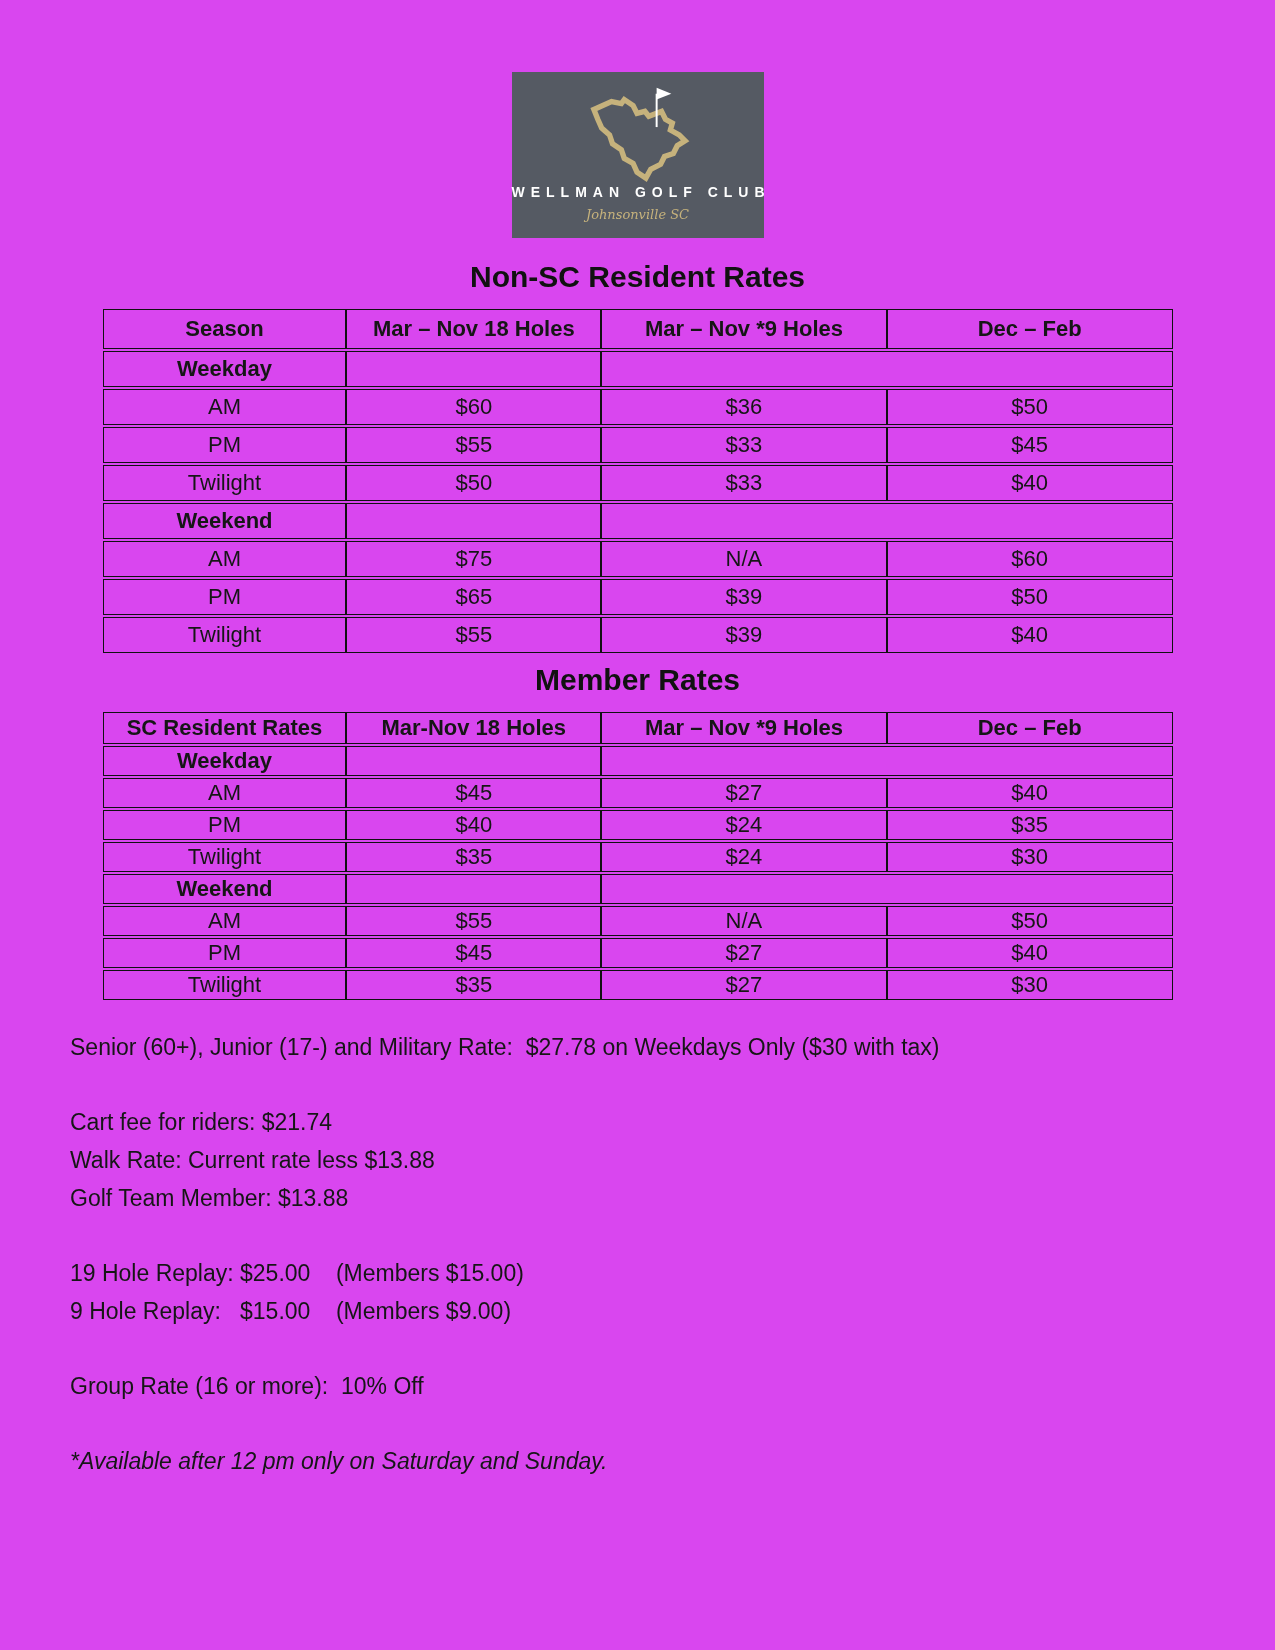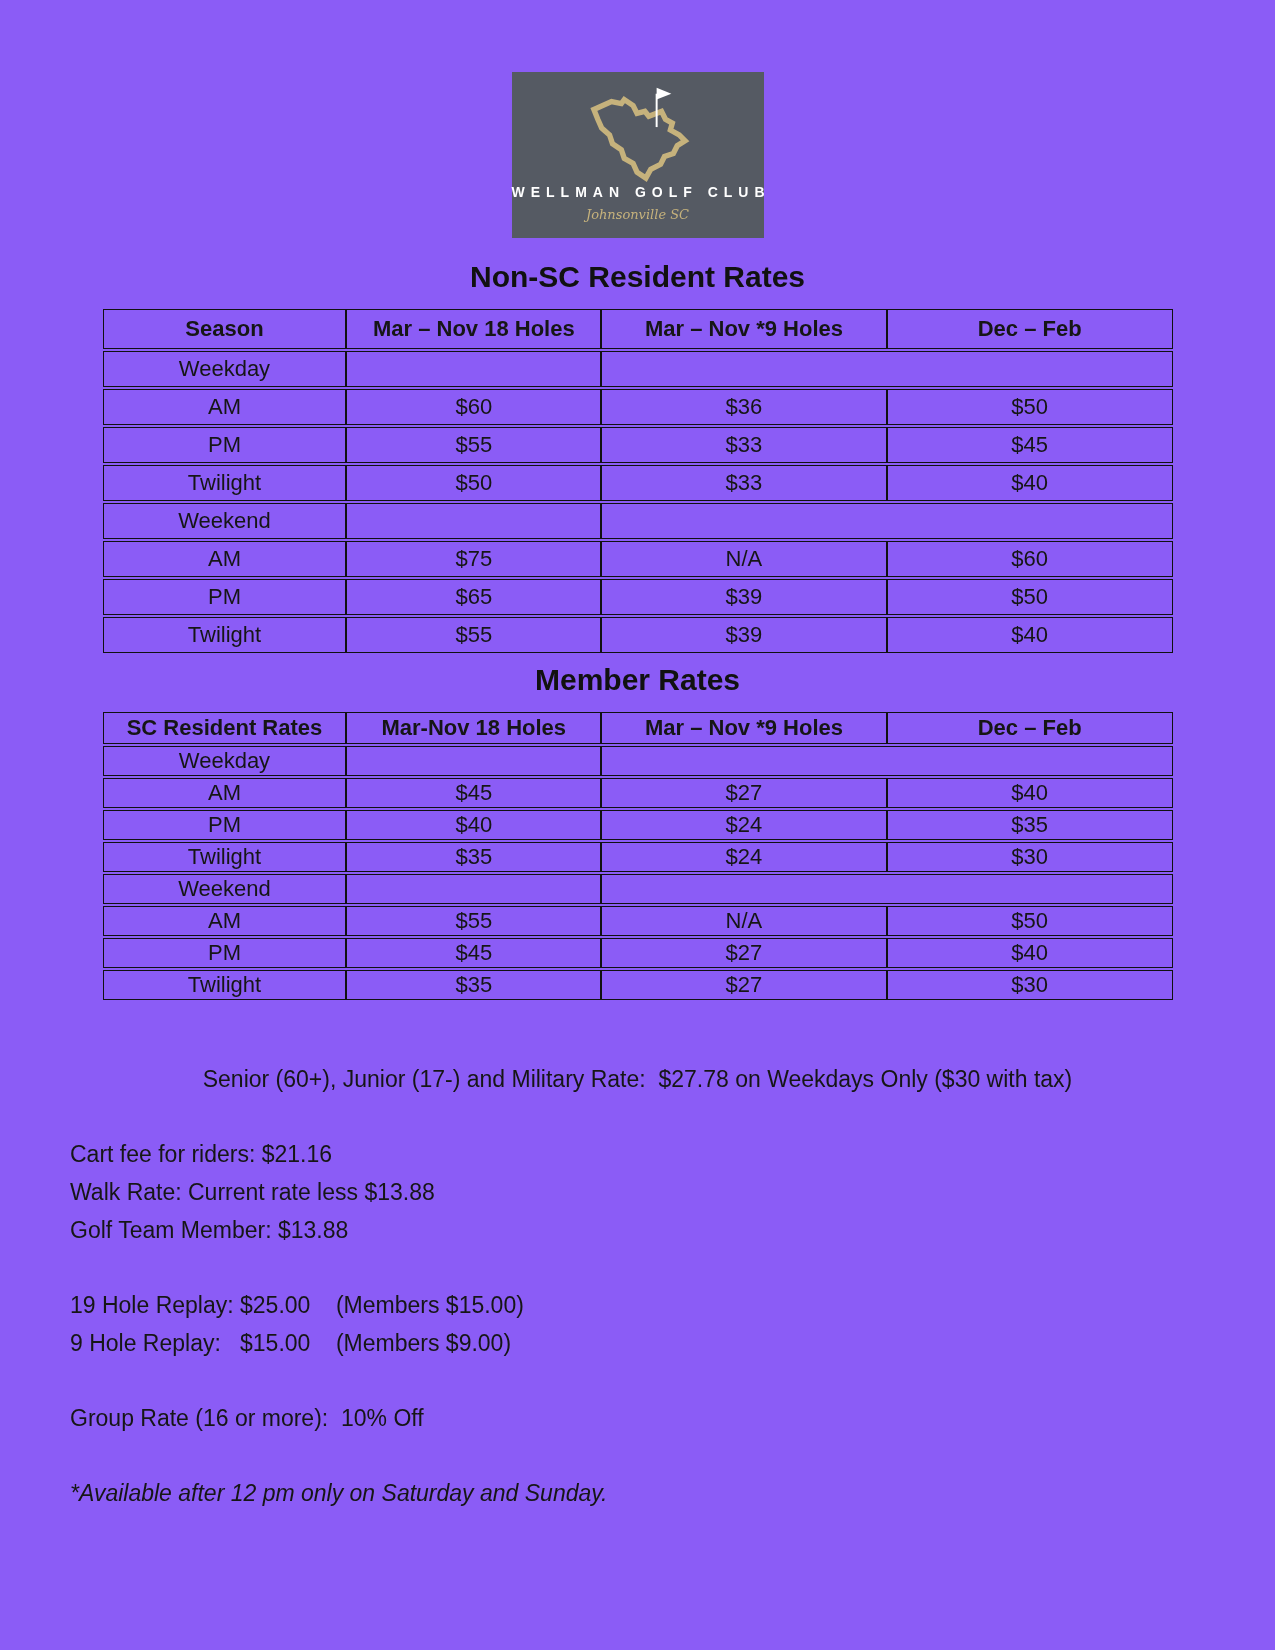--- a/index.html
+++ b/index.html
@@ -1,18 +1,18 @@
 <!DOCTYPE html>
 <html><head>
 <meta charset="utf-8">
 <style>
   * { box-sizing: border-box; }
   body { margin: 0; background: #ffffff; }
   .page {
-    width: 1275px; height: 1650px; margin: 0 auto; background: #8b5cf6;
+    width: 1275px; height: 1650px; margin: 0 auto; background: #d946ef;
     font-family: "Liberation Sans", sans-serif; color: #161616;
     overflow: hidden;
   }
 
   
   .logo {
     width: 252px; height: 166px; background: #555a63;
     margin: 72px auto 0; text-align: center; padding-top: 8px;
   }
   .logo svg { display: block; margin: 0 auto; }
@@ -39,32 +39,32 @@
   }
   table.rates th, table.rates td {
     border: 1px solid #111; text-align: center;
     font-size: 22px; overflow: hidden; white-space: nowrap;
   }
   table.rates th { font-weight: bold; }
   table.t1 th { padding: 6px 4px; }
   table.t1 td { padding: 4px 4px; }
   table.t2 th { padding: 2px 4px; }
   table.t2 td { padding: 1px 4px; }
-  td.sec { font-weight: normal; }
+  td.sec { font-weight: bold; }
   col.c1 { width: 22.8%; } col.c2 { width: 23.8%; }
   col.c3 { width: 26.7%; } col.c4 { width: 26.7%; }
 
   
   .notes { margin: 0 70px; }
   .note {
     margin: 0; font-size: 23px; line-height: 38px;
     white-space: pre-wrap; color: #161616;
   }
   .gap-before { margin-top: 37px; }
-  .note.senior { margin-top: 58px; text-align: center; }
+  .note.senior { margin-top: 26px; }
   .note.footnote { font-style: italic; }
 </style>
 </head>
 <body>
 
 <div class="page">
 
   <div class="logo">
     <svg width="128" height="102" viewBox="0 0 130 104">
       <path d="M 20 30 L 38 22 L 48 24 L 51 20 L 60 26 L 64 34 L 72 32 L 76 37
@@ -210,21 +210,21 @@
         <td>$35</td>
         <td>$27</td>
         <td>$30</td>
       </tr>
     </tbody>
   </table>
 
   <div class="notes">
     <p class="note senior">Senior (60+), Junior (17-) and Military Rate:  $27.78 on Weekdays Only ($30 with tax)</p>
 
-    <p class="note gap-before">Cart fee for riders: $21.16</p>
+    <p class="note gap-before">Cart fee for riders: $21.74</p>
     <p class="note">Walk Rate: Current rate less $13.88</p>
     <p class="note">Golf Team Member: $13.88</p>
 
     <p class="note gap-before">19 Hole Replay: $25.00    (Members $15.00)</p>
     <p class="note">9 Hole Replay:   $15.00    (Members $9.00)</p>
 
     <p class="note gap-before">Group Rate (16 or more):  10% Off</p>
 
     <p class="note footnote gap-before">*Available after 12 pm only on Saturday and Sunday.</p>
   </div>

